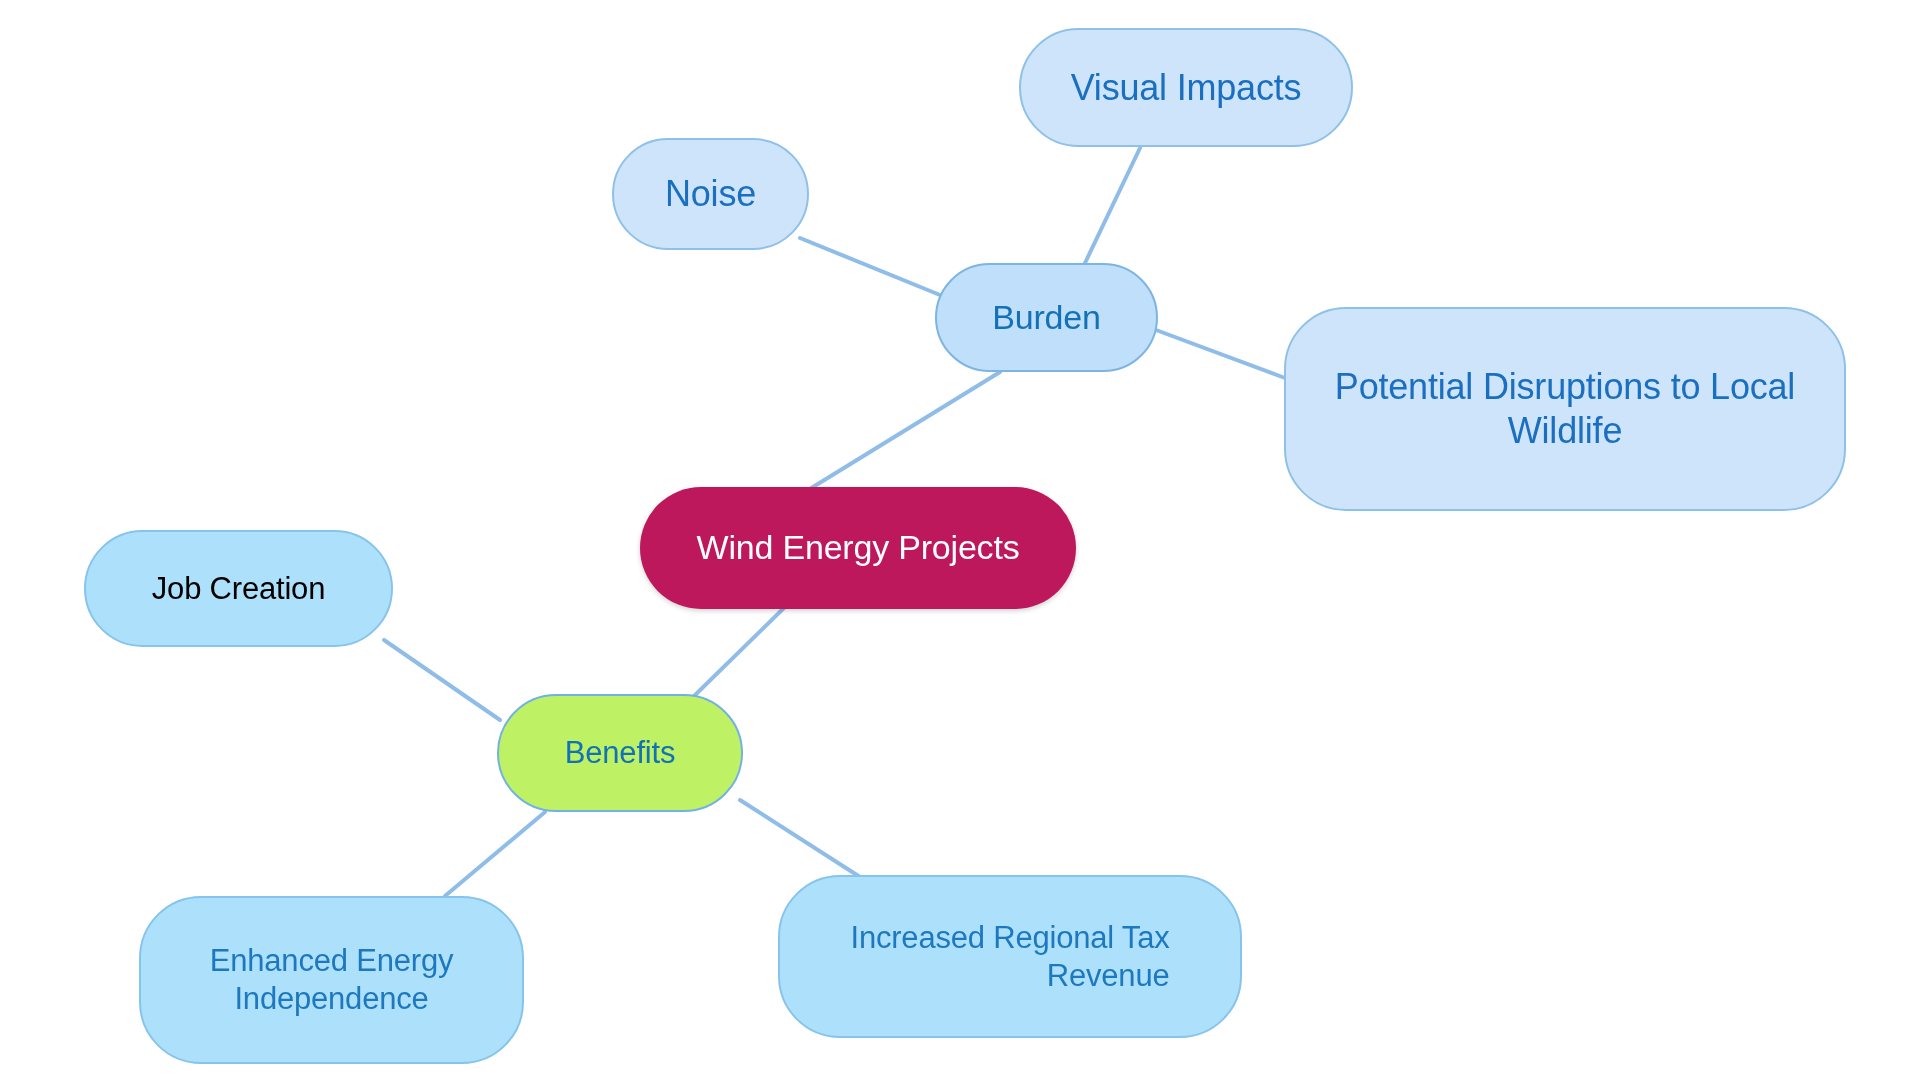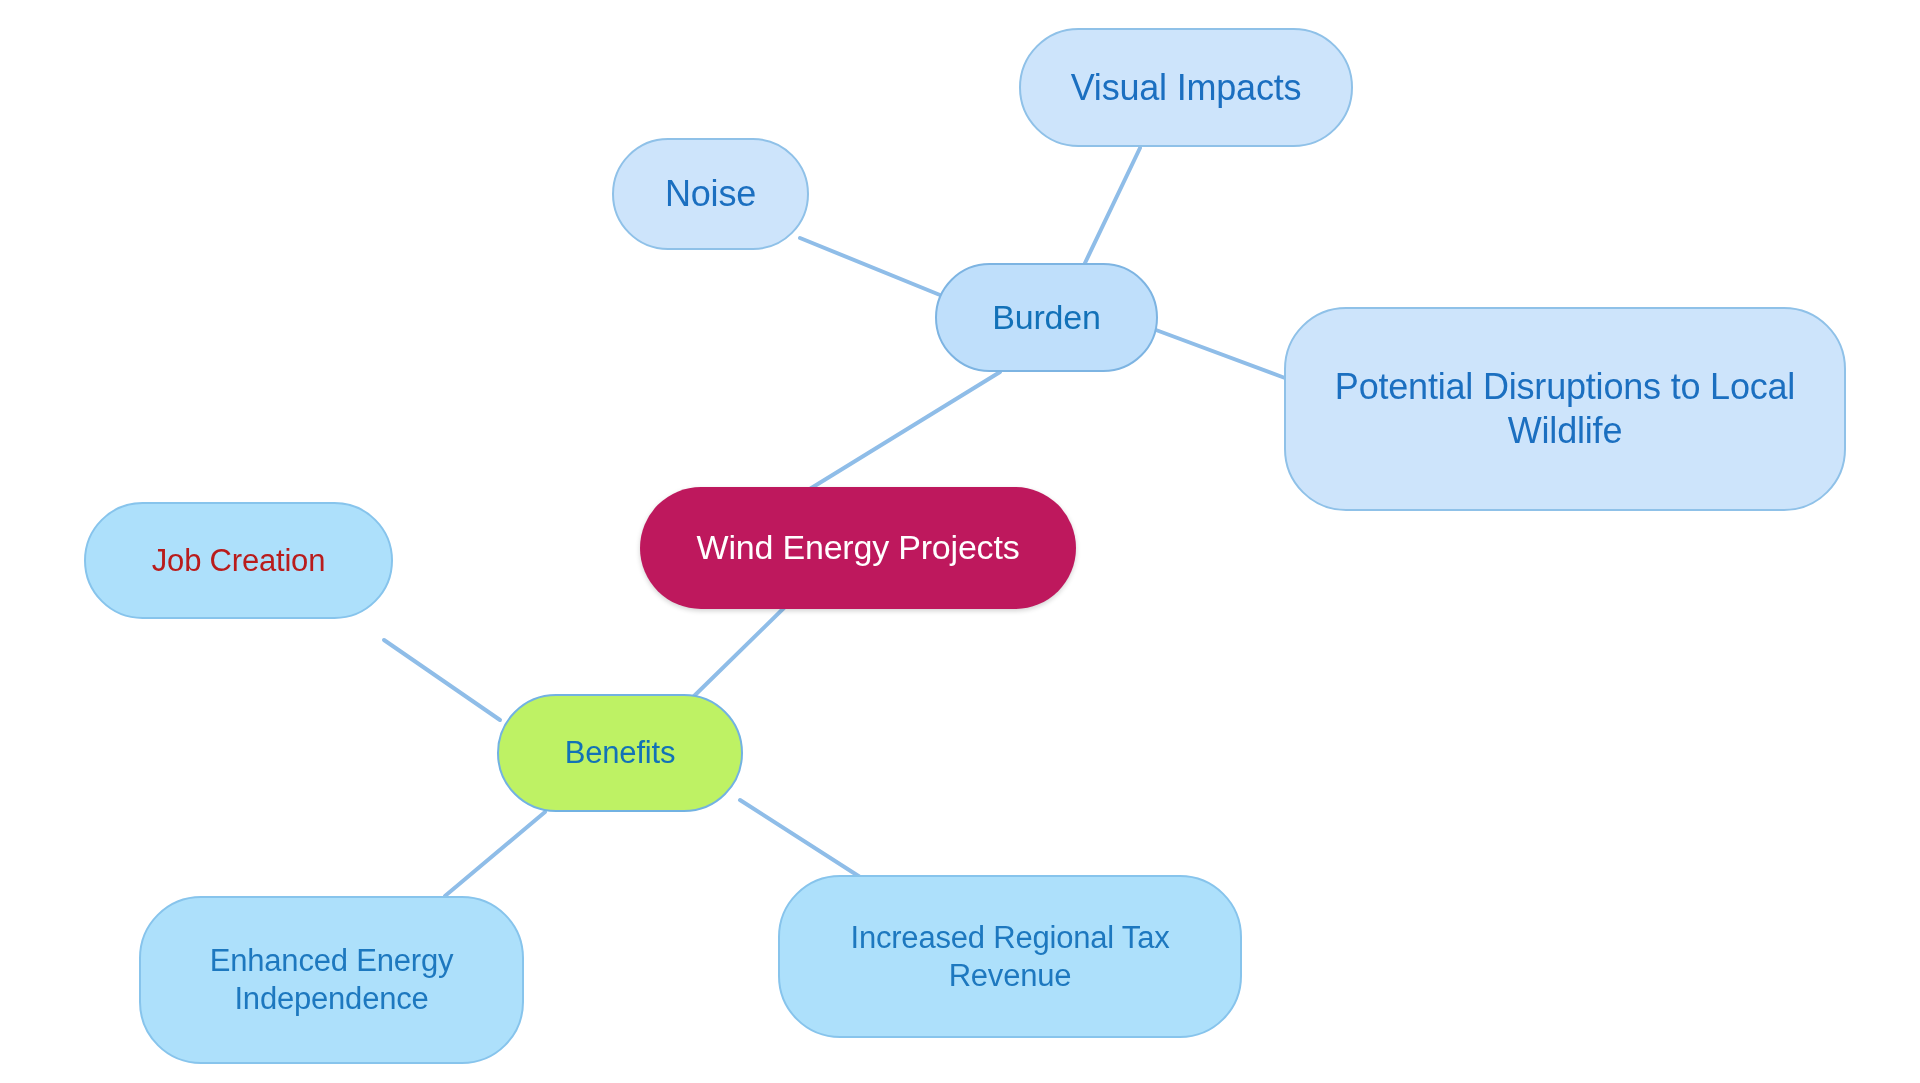--- a/index.html
+++ b/index.html
@@ -112,27 +112,27 @@
 
   <div class="node node-leaf" id="node-visual_impacts" style="left: 1019px; top: 28px; width: 334px; height: 119px; background: rgb(205, 228, 251); border-color: rgb(143, 193, 232); color: rgb(27, 111, 192); border-radius: 59.5px;">
     <span>Visual Impacts</span>
   </div>
 
   <div class="node node-leaf" id="node-wildlife" style="left: 1284px; top: 307px; width: 562px; height: 204px; background: rgb(205, 228, 251); border-color: rgb(143, 193, 232); color: rgb(27, 111, 192); border-radius: 62px;">
     <span>Potential Disruptions to Local
 Wildlife</span>
   </div>
 
-  <div class="node node-leaf-alt" id="node-job_creation" style="left: 84px; top: 502px; width: 309px; height: 117px; background: rgb(173, 224, 251); border-color: rgb(135, 196, 236); color: #b91c1c; border-radius: 58.5px;">
+  <div class="node node-leaf-alt" id="node-job_creation" style="left: 84px; top: 530px; width: 309px; height: 117px; background: rgb(173, 224, 251); border-color: rgb(135, 196, 236); color: #000000; border-radius: 58.5px;">
     <span>Job Creation</span>
   </div>
 
   <div class="node node-leaf-alt" id="node-energy_independence" style="left: 139px; top: 896px; width: 385px; height: 168px; background: rgb(173, 224, 251); border-color: rgb(135, 196, 236); color: rgb(29, 120, 191); border-radius: 62px;">
     <span>Enhanced Energy
 Independence</span>
   </div>
 
-  <div class="node node-leaf-alt" id="node-tax_revenue" style="left: 778px; top: 875px; width: 464px; height: 163px; background: rgb(173, 224, 251); border-color: rgb(135, 196, 236); color: rgb(29, 120, 191); border-radius: 62px;">
+  <div class="node node-leaf-alt" id="node-tax_revenue" style="left: 778px; top: 875px; width: 464px; height: 163px; background: rgb(173, 224, 251); border-color: rgb(135, 196, 236); color: rgb(29, 120, 191); border-radius: 62px; text-align: right;">
     <span>Increased Regional Tax
 Revenue</span>
   </div>
 
 </div>
 
 </body></html>

